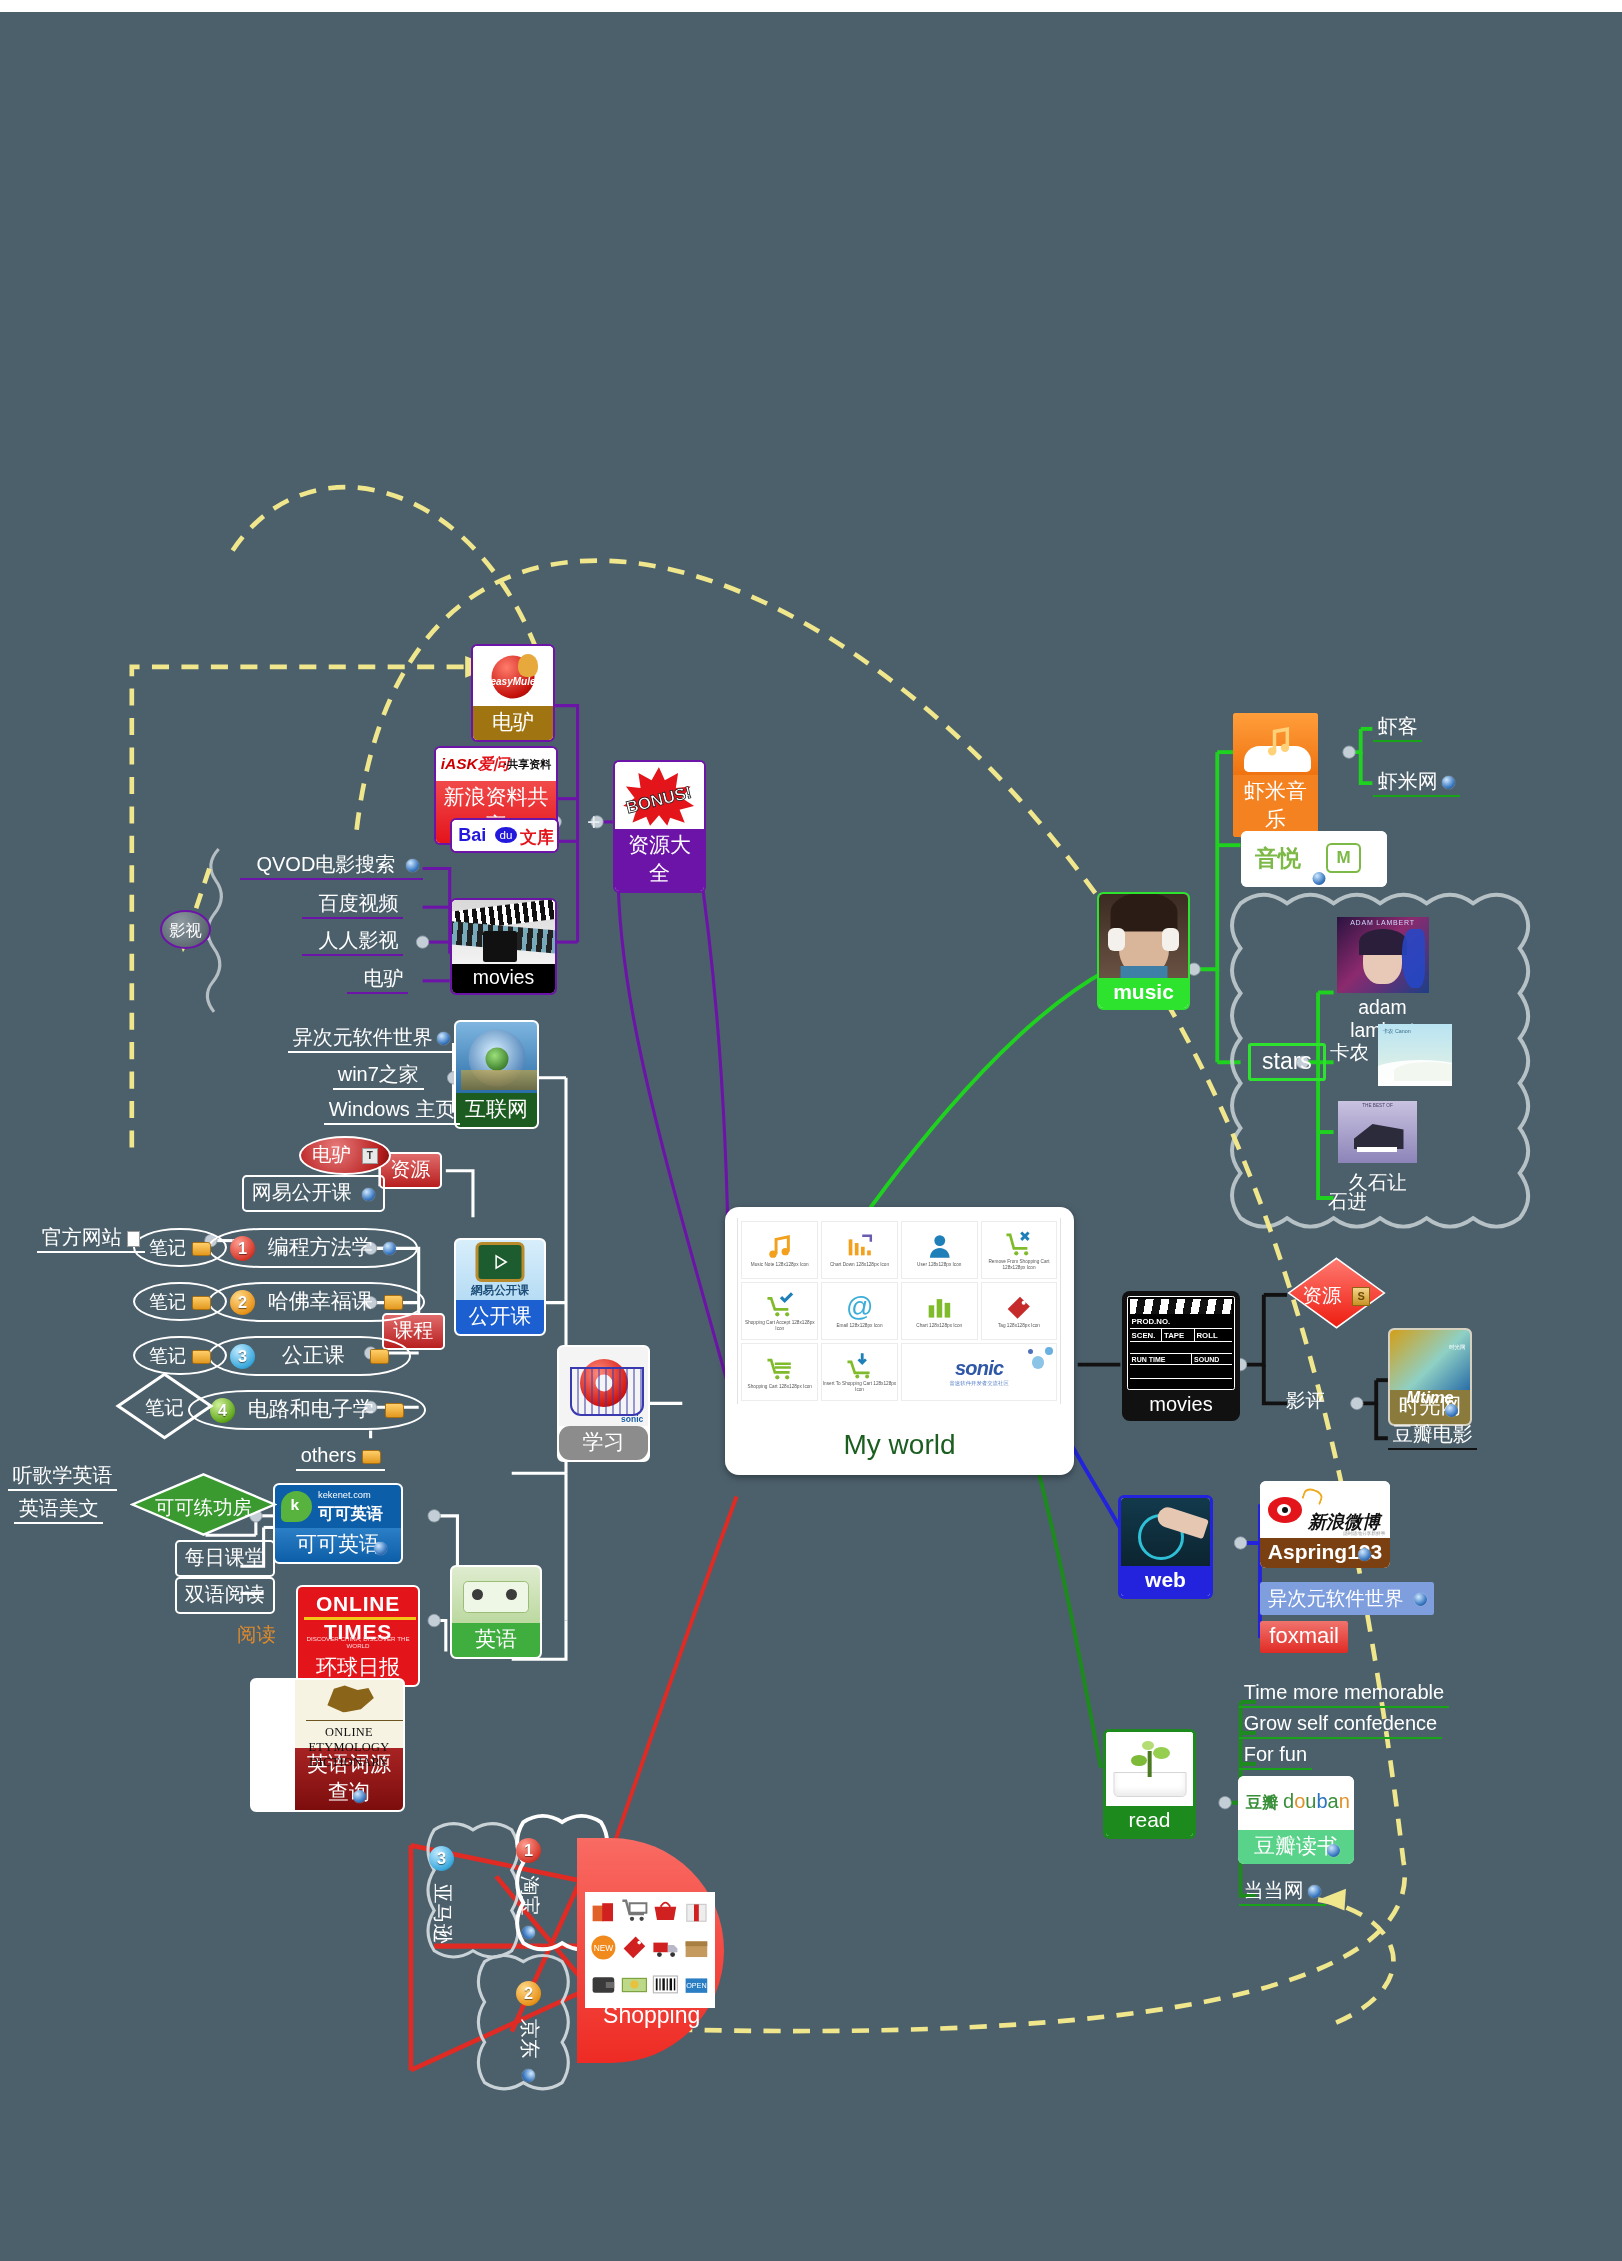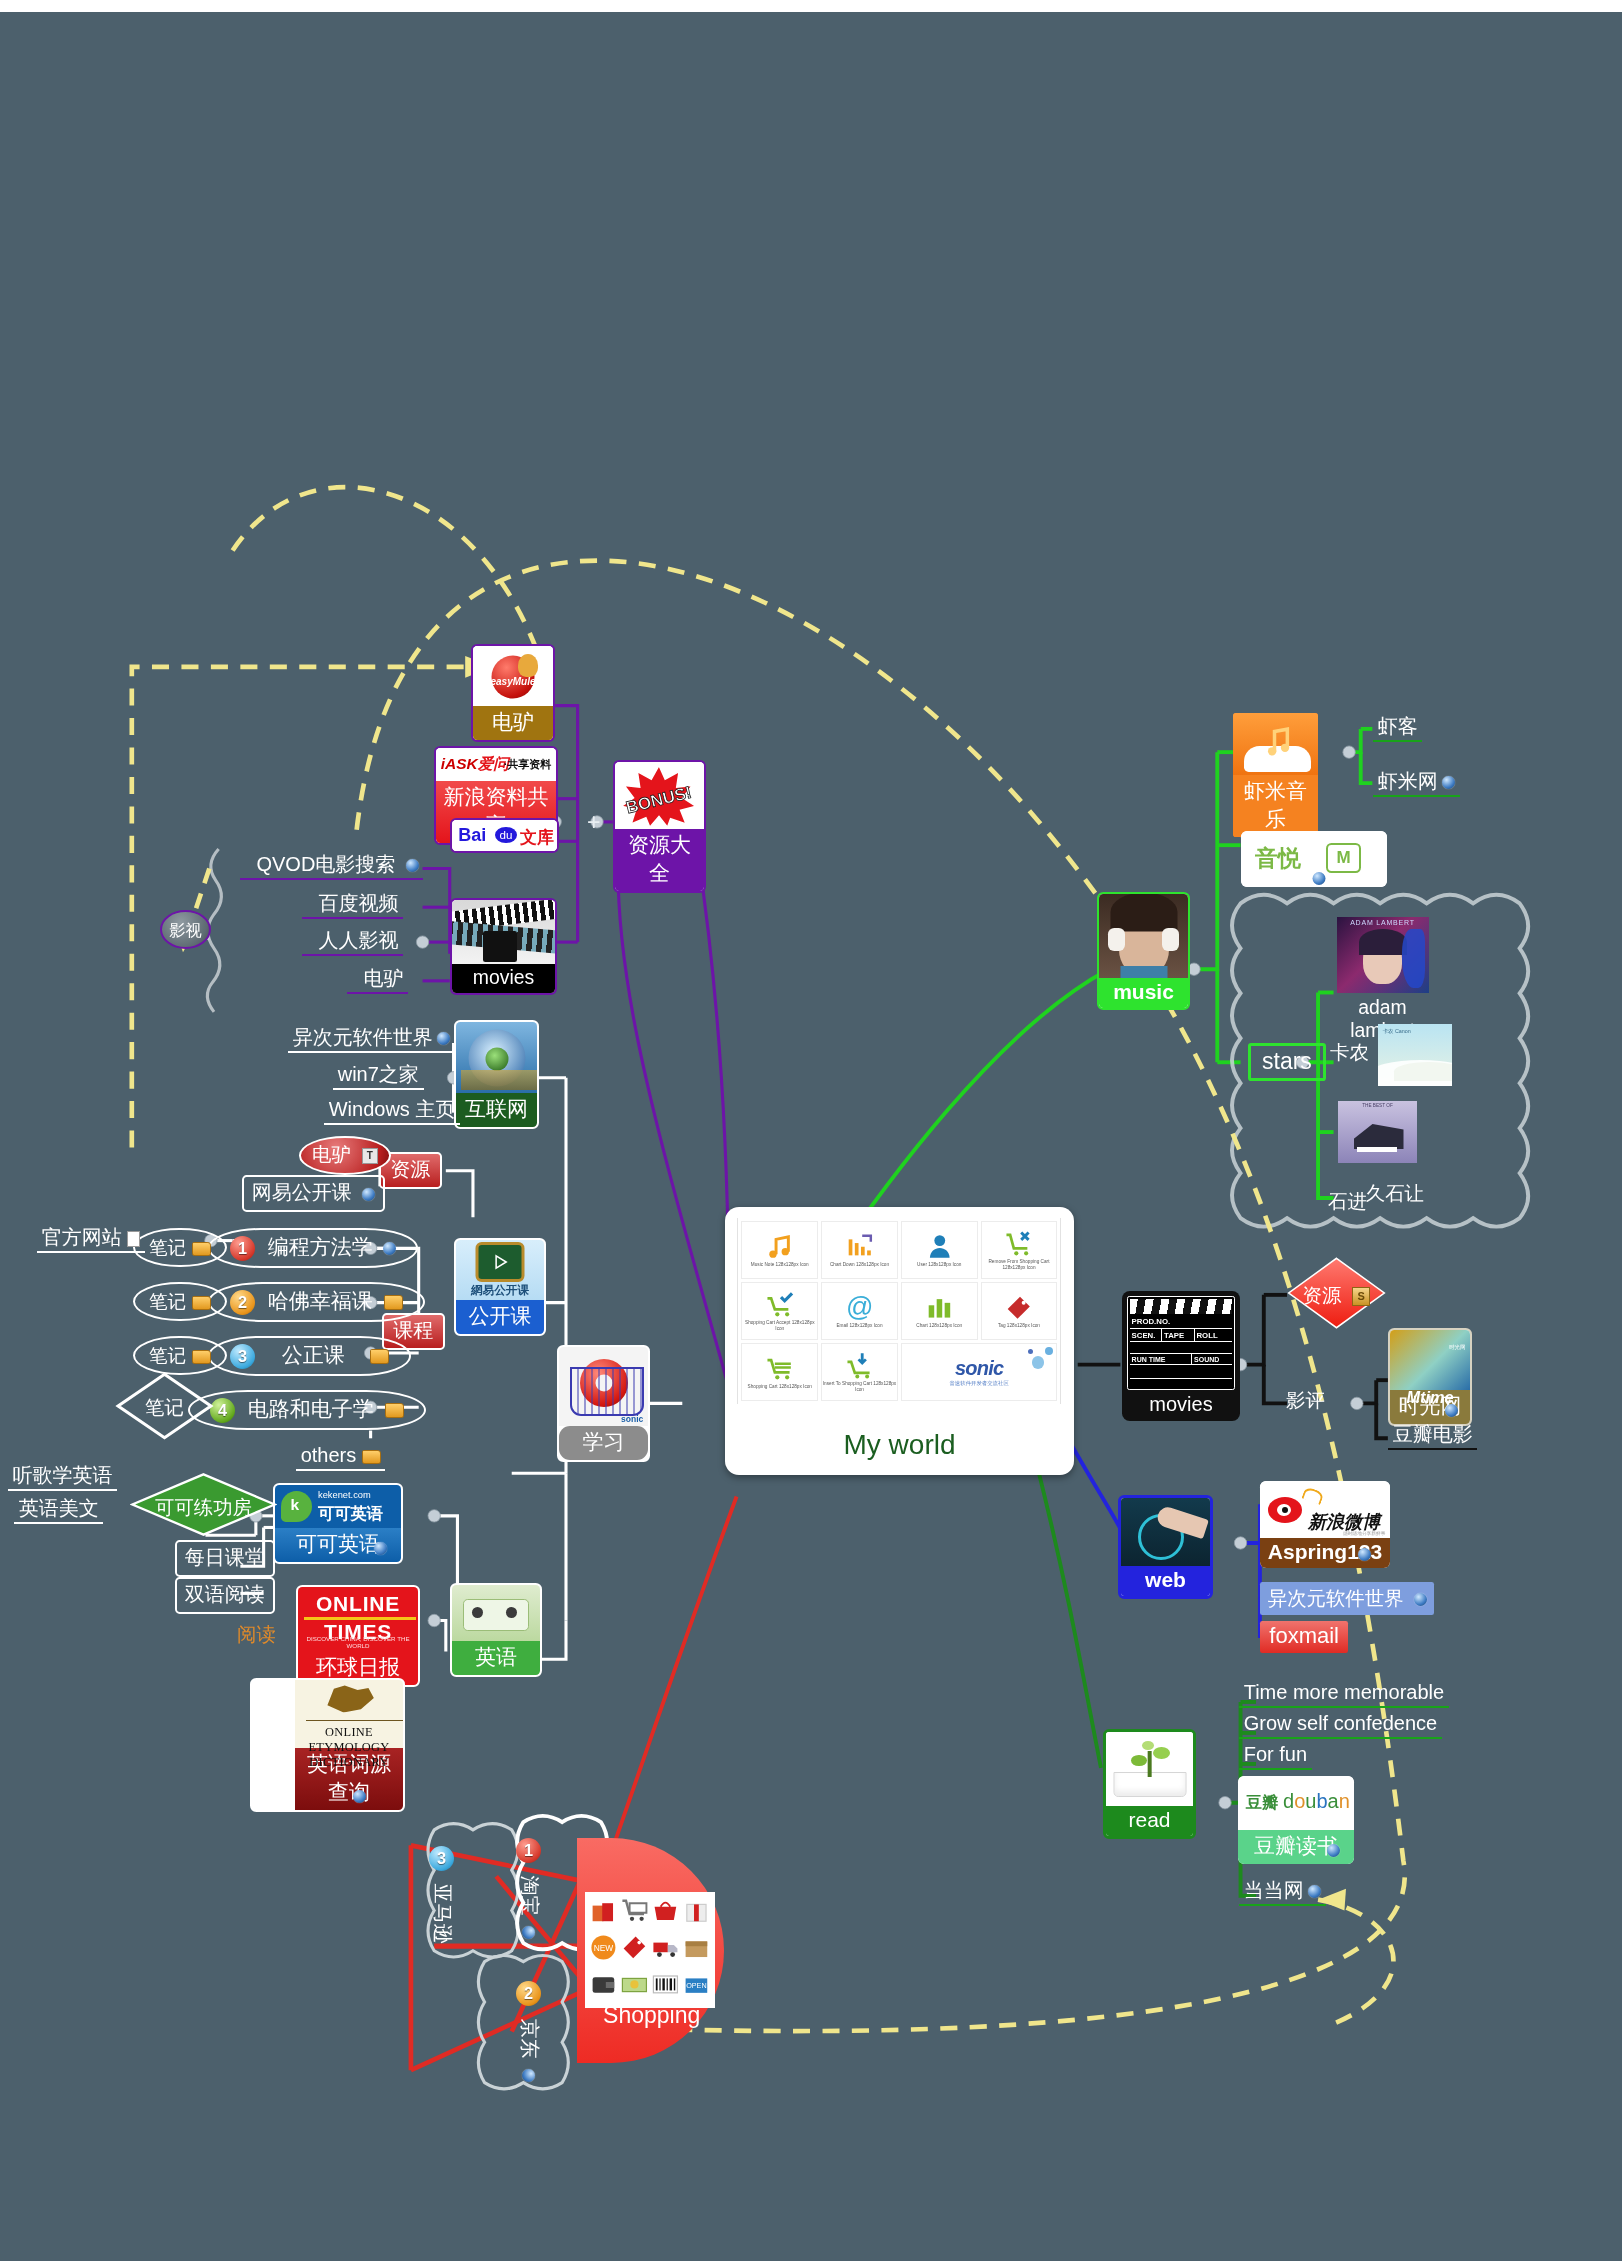--- a/index.html
+++ b/index.html
@@ -487,21 +487,21 @@
         <div style="color:#2f57a8;font-size:20px;font-weight:bold;font-style:italic;letter-spacing:-0.8px;">sonic</div>
         <div style="color:#5a83c8;font-size:5.4px;">音速软件开发者交流社区</div>
         <div style="position:absolute;right:3.1px;top:3.1px;width:7.8px;height:7.8px;border-radius:50%;background:#6ab0e0;"></div>
         <div style="position:absolute;right:12.4px;top:12.4px;width:12.4px;height:12.4px;border-radius:50%;background:#8cc4e8;"></div>
         <div style="position:absolute;right:23px;top:4.7px;width:5.4px;height:5.4px;border-radius:50%;background:#4d6fbc;"></div>
       </div>
     </div>
     <div style="position:absolute;left:0;bottom:14px;width:100%;text-align:center;color:#1b5e20;font-size:28px;">My world</div>
   </div>
 
-  <div class="node pic" style="left:450px;top:1565px;width:92px;margin-top:18px;">
+  <div class="node pic" style="left:450px;top:1565px;width:92px;">
     <div class="img" style="height:56px;background:linear-gradient(#dfeccf,#bcd9a0);position:relative;">
       <div style="position:absolute;left:11px;top:14px;width:64px;height:29.5px;border-radius:4.7px;background:#eef6e6;border:1.6px solid #9bbd78;"></div>
       <div style="position:absolute;left:20px;top:22px;width:11px;height:11px;border-radius:50%;background:#3b3b3b;"></div>
       <div style="position:absolute;left:54px;top:22px;width:11px;height:11px;border-radius:50%;background:#3b3b3b;"></div>
     </div>
     <span class="cap" style="background:#3fae3f;">英语</span>
   </div>
 
   <div class="node pic" style="left:273px;top:1483px;width:130px;">
     <div class="img" style="height:43px;background:#0d5ea8;position:relative;">
@@ -617,21 +617,21 @@
       <div style="position:absolute;left:15.5px;bottom:4.7px;width:70px;height:18.6px;background:#f2f7f0;border-radius:50% 50% 0 0;"></div>
     </div>
   </div>
 
   <div class="node" style="left:1331px;top:1101px;width:93px;">
     <div style="width:79px;height:62px;margin:0 auto;background:linear-gradient(#c9c2e0,#8c84b8);position:relative;overflow:hidden;">
       <div style="position:absolute;left:0;top:2.3px;width:100%;text-align:center;color:#4a4268;font-size:4.7px;">THE BEST OF</div>
       <div style="position:absolute;left:15.5px;top:23px;width:50px;height:25px;background:#2b2b3c;clip-path:polygon(0 60%,38% 0,100% 22%,100% 100%,0 100%);"></div>
       <div style="position:absolute;left:18.6px;bottom:11px;width:40px;height:5.4px;background:#fff;"></div>
     </div>
-    <div style="text-align:right;color:#fff;font-size:19.4px;margin-top:17px;">久石让</div>
+    <div style="text-align:center;color:#fff;font-size:19.4px;margin-top:6px;">久石让</div>
   </div>
 
   <div class="node" style="left:1328px;top:1188px;">
     <span style="color:#fff;font-size:19.4px;margin-top:40px;">石进</span>
   </div>
 
   <div class="node" style="left:1122px;top:1291px;width:118px;background:#111;border-radius:7.8px;padding:4.7px;box-sizing:border-box;">
     <div style="background:#000;border:1.6px solid #fff;border-radius:2.3px;padding:2.3px;">
       <div style="height:15.5px;background:repeating-linear-gradient(100deg,#fff 0 7.8px,#111 7.8px 15.5px);"></div>
       <div style="color:#fff;font-size:7.8px;font-weight:bold;padding:2.3px 1.6px;border-bottom:0.8px solid #fff;">PROD.NO.</div>

